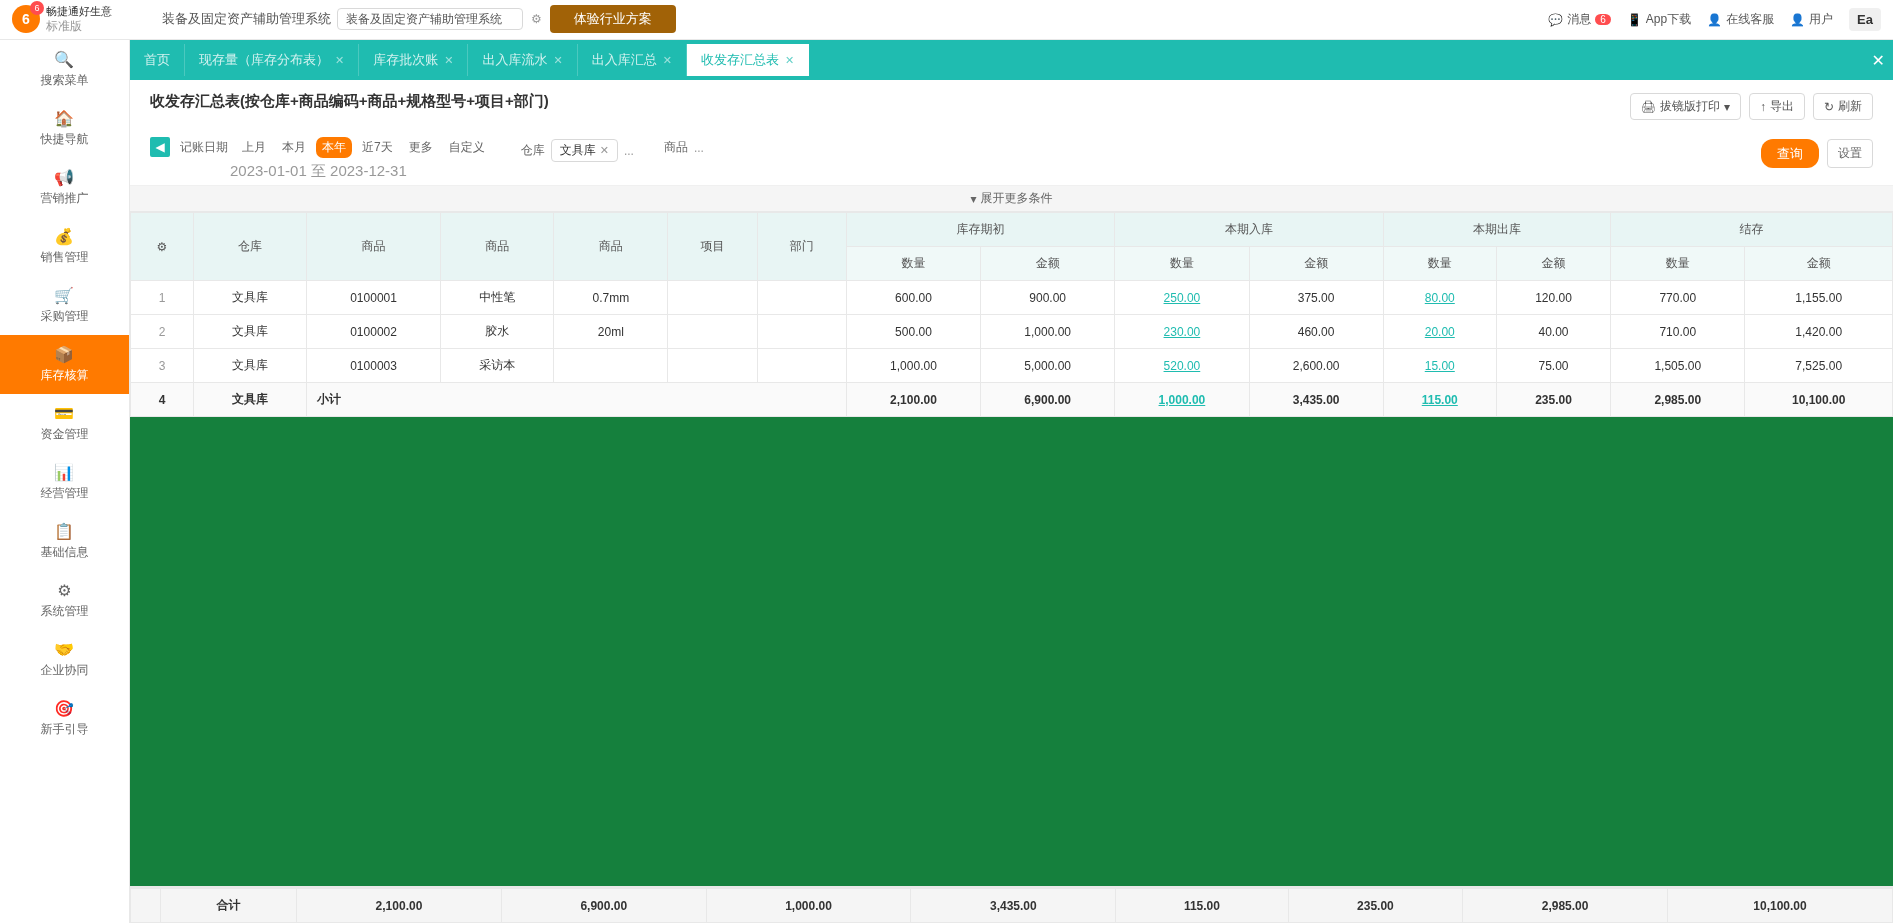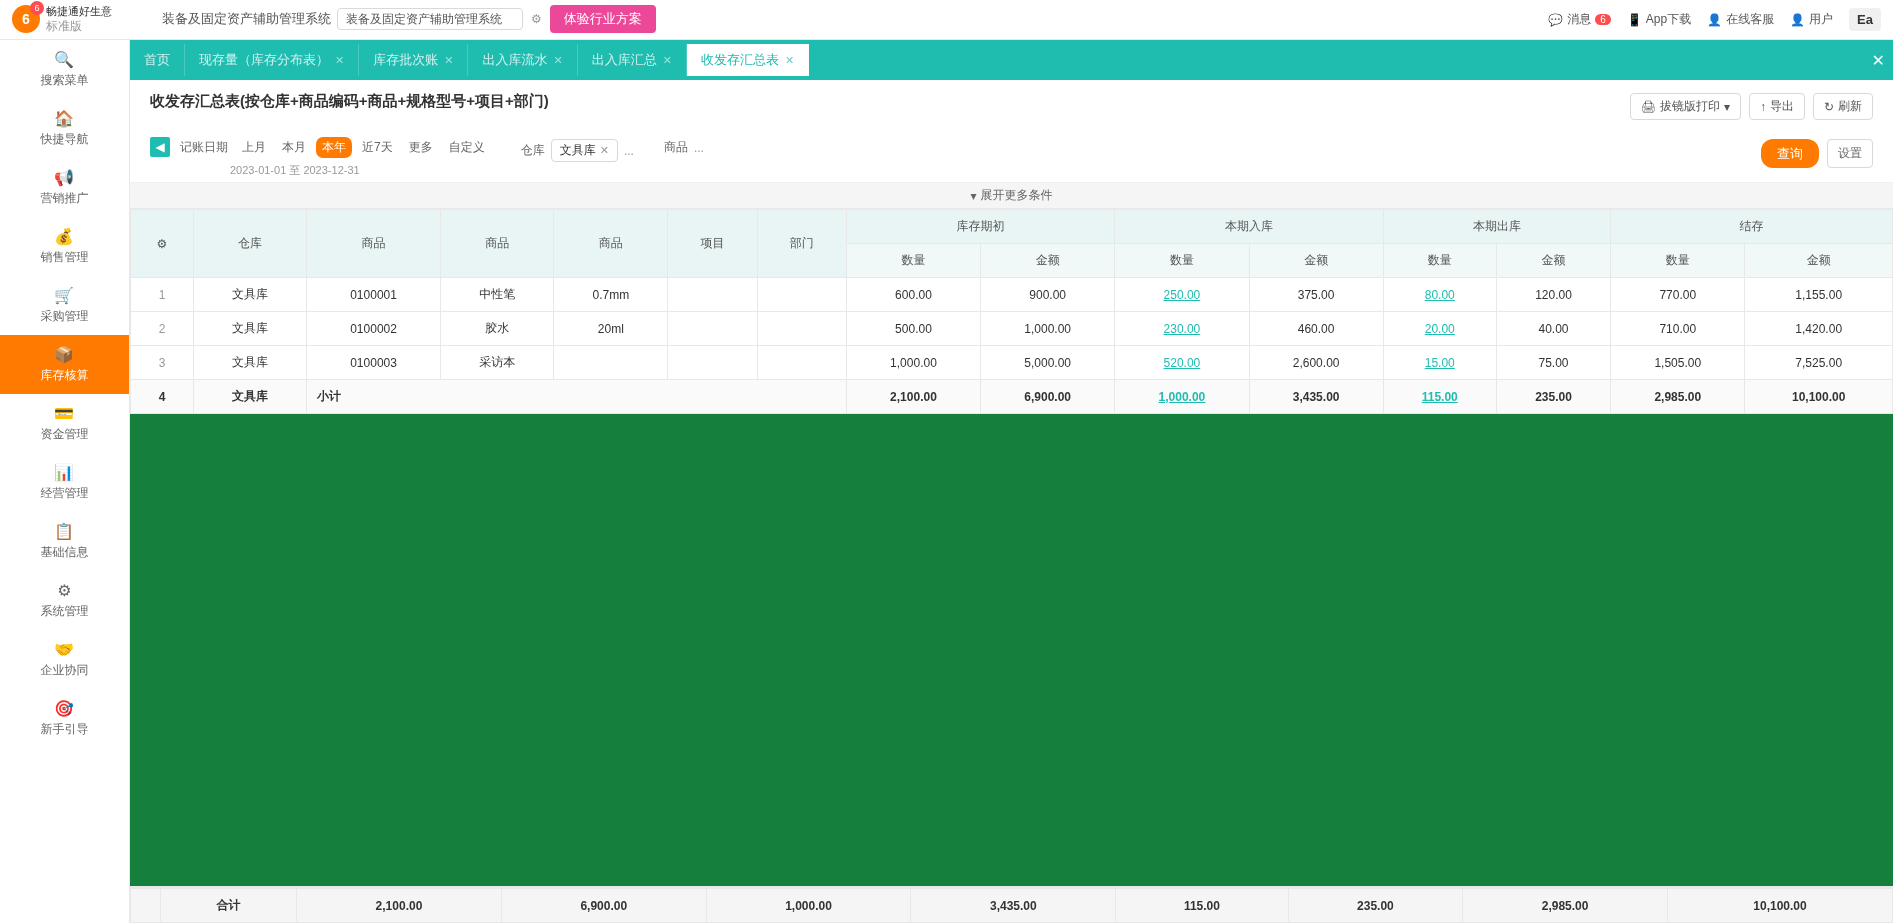--- a/index.html
+++ b/index.html
@@ -17,21 +17,21 @@
     
     .top-bar-left { display: flex; align-items: center; gap: 8px; }
     .logo-area { display: flex; align-items: center; gap: 6px; width: 130px; }
     .logo-icon { width: 28px; height: 28px; background: #ff7a00; border-radius: 50%; display: flex; align-items: center; justify-content: center; color: white; font-weight: bold; font-size: 14px; flex-shrink: 0; }
     .logo-badge { position: relative; }
     .logo-badge-num { position: absolute; top: -4px; right: -4px; background: #ff4d4f; color: white; border-radius: 50%; width: 14px; height: 14px; font-size: 9px; display: flex; align-items: center; justify-content: center; }
     .logo-text { font-size: 11px; color: #333; line-height: 1.3; }
     .logo-sub { font-size: 12px; color: #999; }
     .sys-title { font-size: 13px; color: #555; margin-left: 8px; }
     .sys-selector { border: 1px solid #d9d9d9; border-radius: 4px; padding: 3px 20px 3px 8px; font-size: 12px; color: #555; background: #fff; appearance: none; cursor: pointer; position: relative; }
-    .trial-btn { background: #ec4899; color: white; border: none; border-radius: 4px; padding: 5px 14px; font-size: 13px; cursor: pointer; }
+    .trial-btn { background: #a16207; color: white; border: none; border-radius: 4px; padding: 5px 24px; font-size: 13px; cursor: pointer; }
     .top-bar-right { display: flex; align-items: center; gap: 16px; font-size: 12px; color: #555; }
     .top-right-item { display: flex; align-items: center; gap: 4px; cursor: pointer; }
     .badge-red { background: #ff4d4f; color: white; border-radius: 10px; padding: 0 5px; font-size: 10px; }
     .sidebar-item { display: flex; flex-direction: column; align-items: center; padding: 10px 0; cursor: pointer; color: #666; font-size: 12px; gap: 3px; }
     .sidebar-item.active { color: #fff; background: #ff7a00; }
     .sidebar-icon { font-size: 16px; }
 
     
     .tab-item { display: flex; align-items: center; gap: 4px; padding: 0 14px; height: 32px; color: rgba(255,255,255,0.8); cursor: pointer; font-size: 13px; white-space: nowrap; border-right: 1px solid rgba(255,255,255,0.2); }
     .tab-item.active { background: #fff; color: #1fbcb0; }
@@ -39,21 +39,21 @@
     .tab-bar-end { margin-left: auto; padding-right: 8px; color: white; cursor: pointer; font-size: 16px; }
 
     
     .page-header { background: #fff; padding: 12px 20px 8px 20px; margin-bottom: 0; }
     .page-title { font-size: 15px; font-weight: bold; color: #333; margin-bottom: 10px; }
     .filter-collapse-btn { width: 20px; height: 20px; background: #1fbcb0; border-radius: 2px; display: flex; align-items: center; justify-content: center; color: white; cursor: pointer; font-size: 12px; flex-shrink: 0; }
     .filter-label { color: #666; font-size: 12px; white-space: nowrap; }
     .date-btns { display: flex; gap: 4px; align-items: center; }
     .date-btn { padding: 2px 6px; border: none; background: none; cursor: pointer; font-size: 12px; color: #666; border-radius: 2px; }
     .date-btn.active { background: #ff7a00; color: white; border-radius: 7px; }
-    .date-range { font-size: 11px; color: #999; text-align: right; }
+    .date-range { font-size: 15px; color: #999; text-align: right; }
     .warehouse-tag { display: flex; align-items: center; gap: 4px; border: 1px solid #d9d9d9; border-radius: 4px; padding: 2px 8px; font-size: 12px; background: #fff; }
     .tag-close { cursor: pointer; color: #999; font-size: 11px; }
     .filter-more { color: #999; cursor: pointer; font-size: 12px; }
     .btn-query { background: #ff7a00; color: white; border: none; border-radius: 12px; padding: 5px 16px; cursor: pointer; font-size: 13px; }
     .btn-setting { background: #fff; color: #666; border: 1px solid #d9d9d9; border-radius: 4px; padding: 5px 10px; cursor: pointer; font-size: 12px; }
 
     
     .expand-bar { background: #f5f5f5; display: flex; align-items: center; justify-content: center; padding: 4px; border-bottom: 1px solid #e8e8e8; }
     .expand-btn { display: flex; align-items: center; gap: 4px; color: #666; cursor: pointer; font-size: 12px; background: none; border: none; }
 

